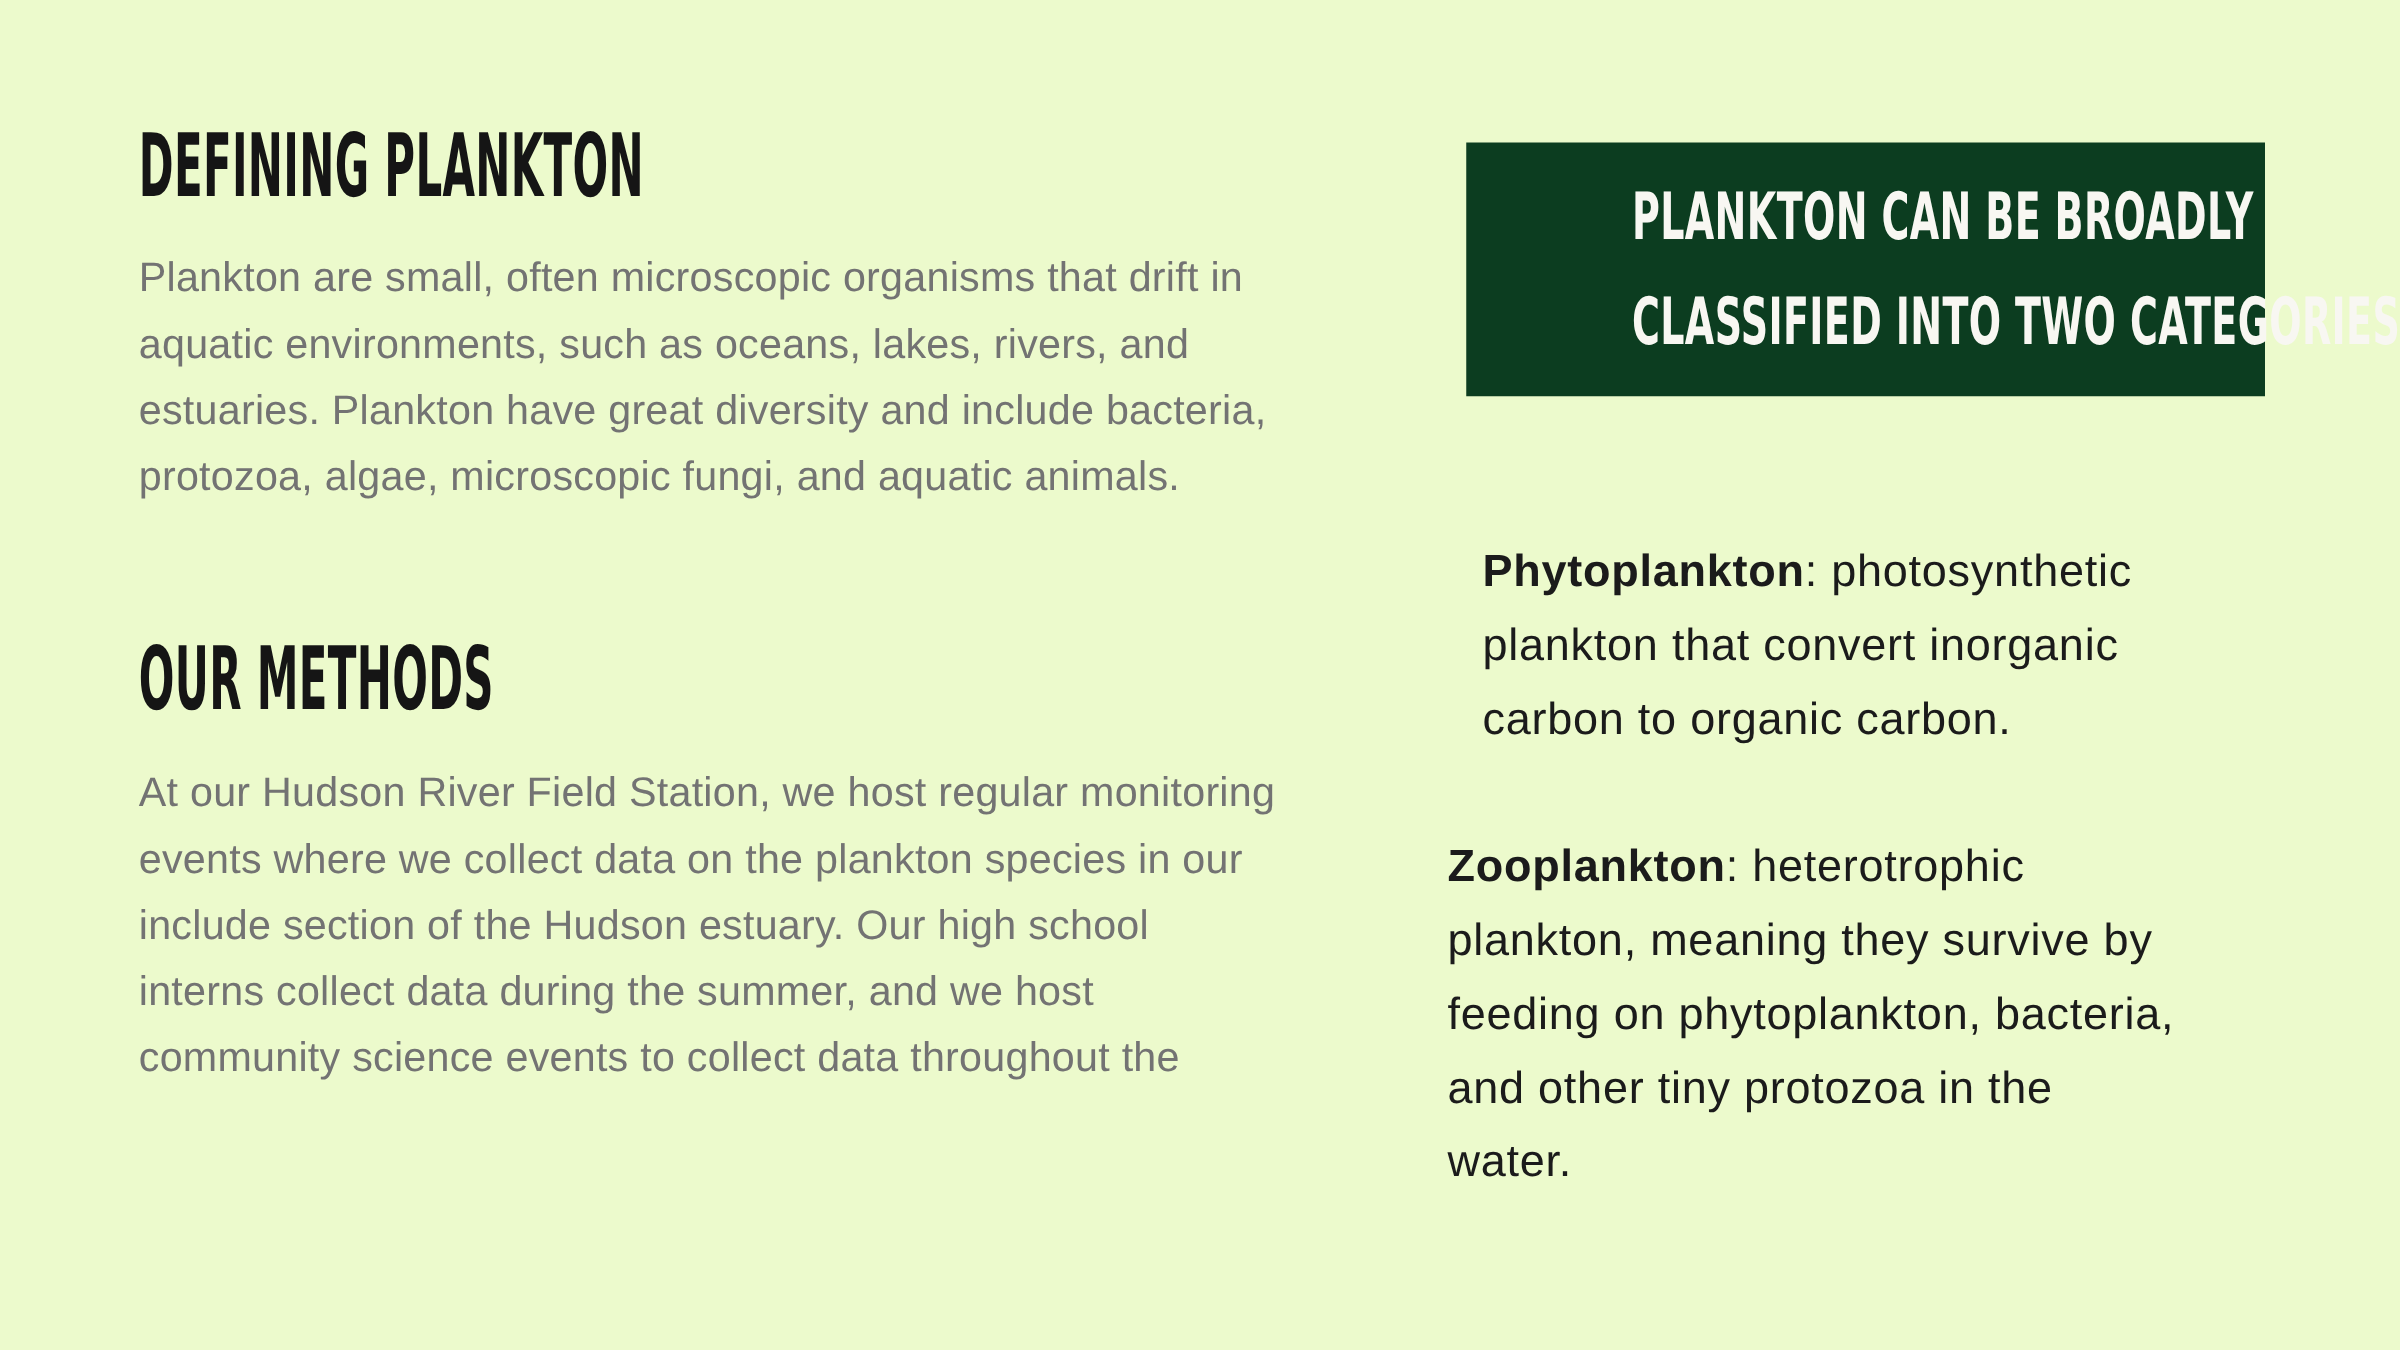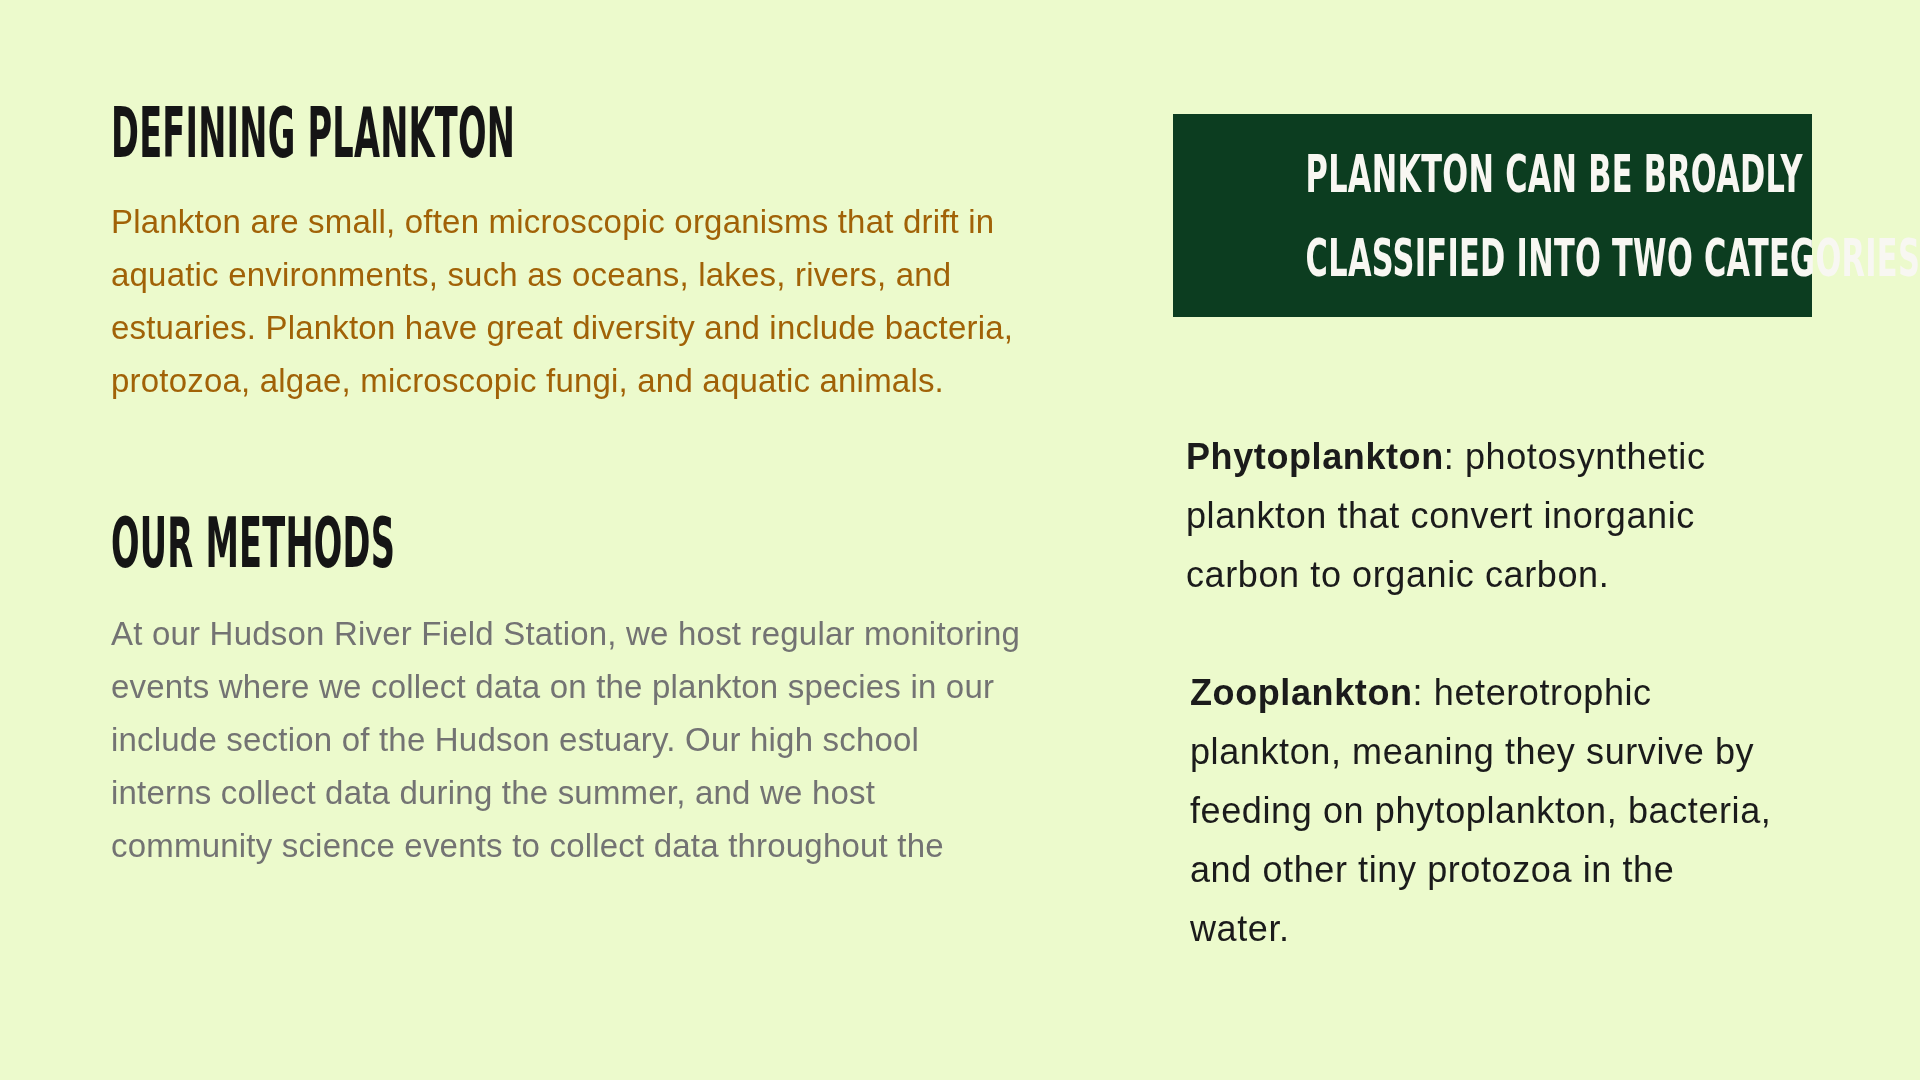--- a/index.html
+++ b/index.html
@@ -57,30 +57,30 @@
     line-height:84px;
     transform:scaleX(0.585);
     transform-origin:50% 50%;
     letter-spacing:0.5px;
   }
   #heading-defining{left:111px;top:98px;}
   #para-defining{left:111px;top:195px;}
   #heading-methods{left:111px;top:508px;}
   #para-methods{left:111px;top:607px;}
   #para-phyto{left:1158px;top:427px;}
-  #para-zoo{left:1158px;top:663px;margin-left:32px;}
+  #para-zoo{left:1158px;top:663px;}
 </style>
 </head>
 <body style="background: rgb(236, 250, 204);">
 
 <div id="canvas" style="background: rgb(236, 250, 204);">
 
   <div id="heading-defining" class="heading" style="color: rgb(21, 21, 21);">DEFINING PLANKTON</div>
 
-  <div id="para-defining" class="para" style="color: #a16207;">
+  <div id="para-defining" class="para" style="color: #737373;">
     <div class="line">Plankton are small, often microscopic organisms that drift in</div>
     <div class="line">aquatic environments, such as oceans, lakes, rivers, and</div>
     <div class="line">estuaries. Plankton have great diversity and include bacteria,</div>
     <div class="line">protozoa, algae, microscopic fungi, and aquatic animals.</div>
   </div>
 
   <div id="heading-methods" class="heading" style="color: rgb(21, 21, 21);">OUR METHODS</div>
 
   <div id="para-methods" class="para" style="color: #737373;">
     <div class="line">At our Hudson River Field Station, we host regular monitoring</div>

